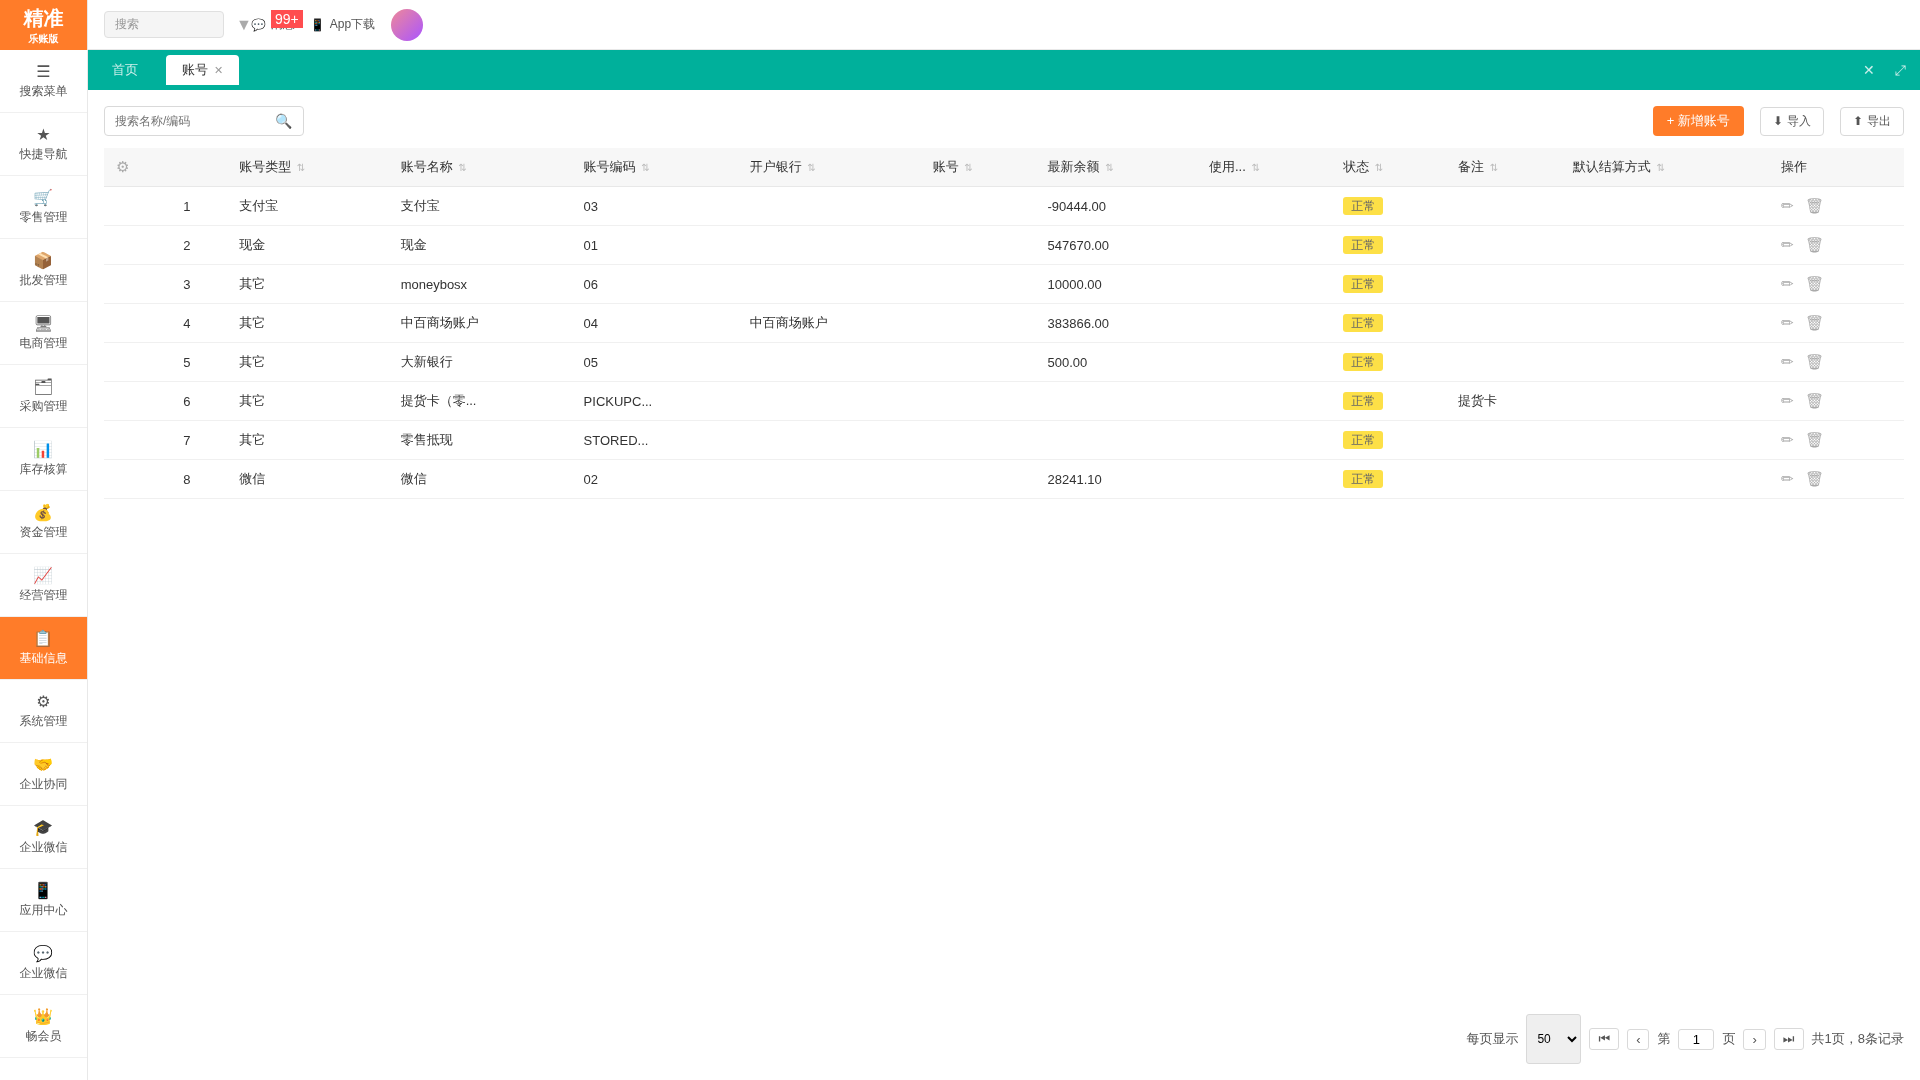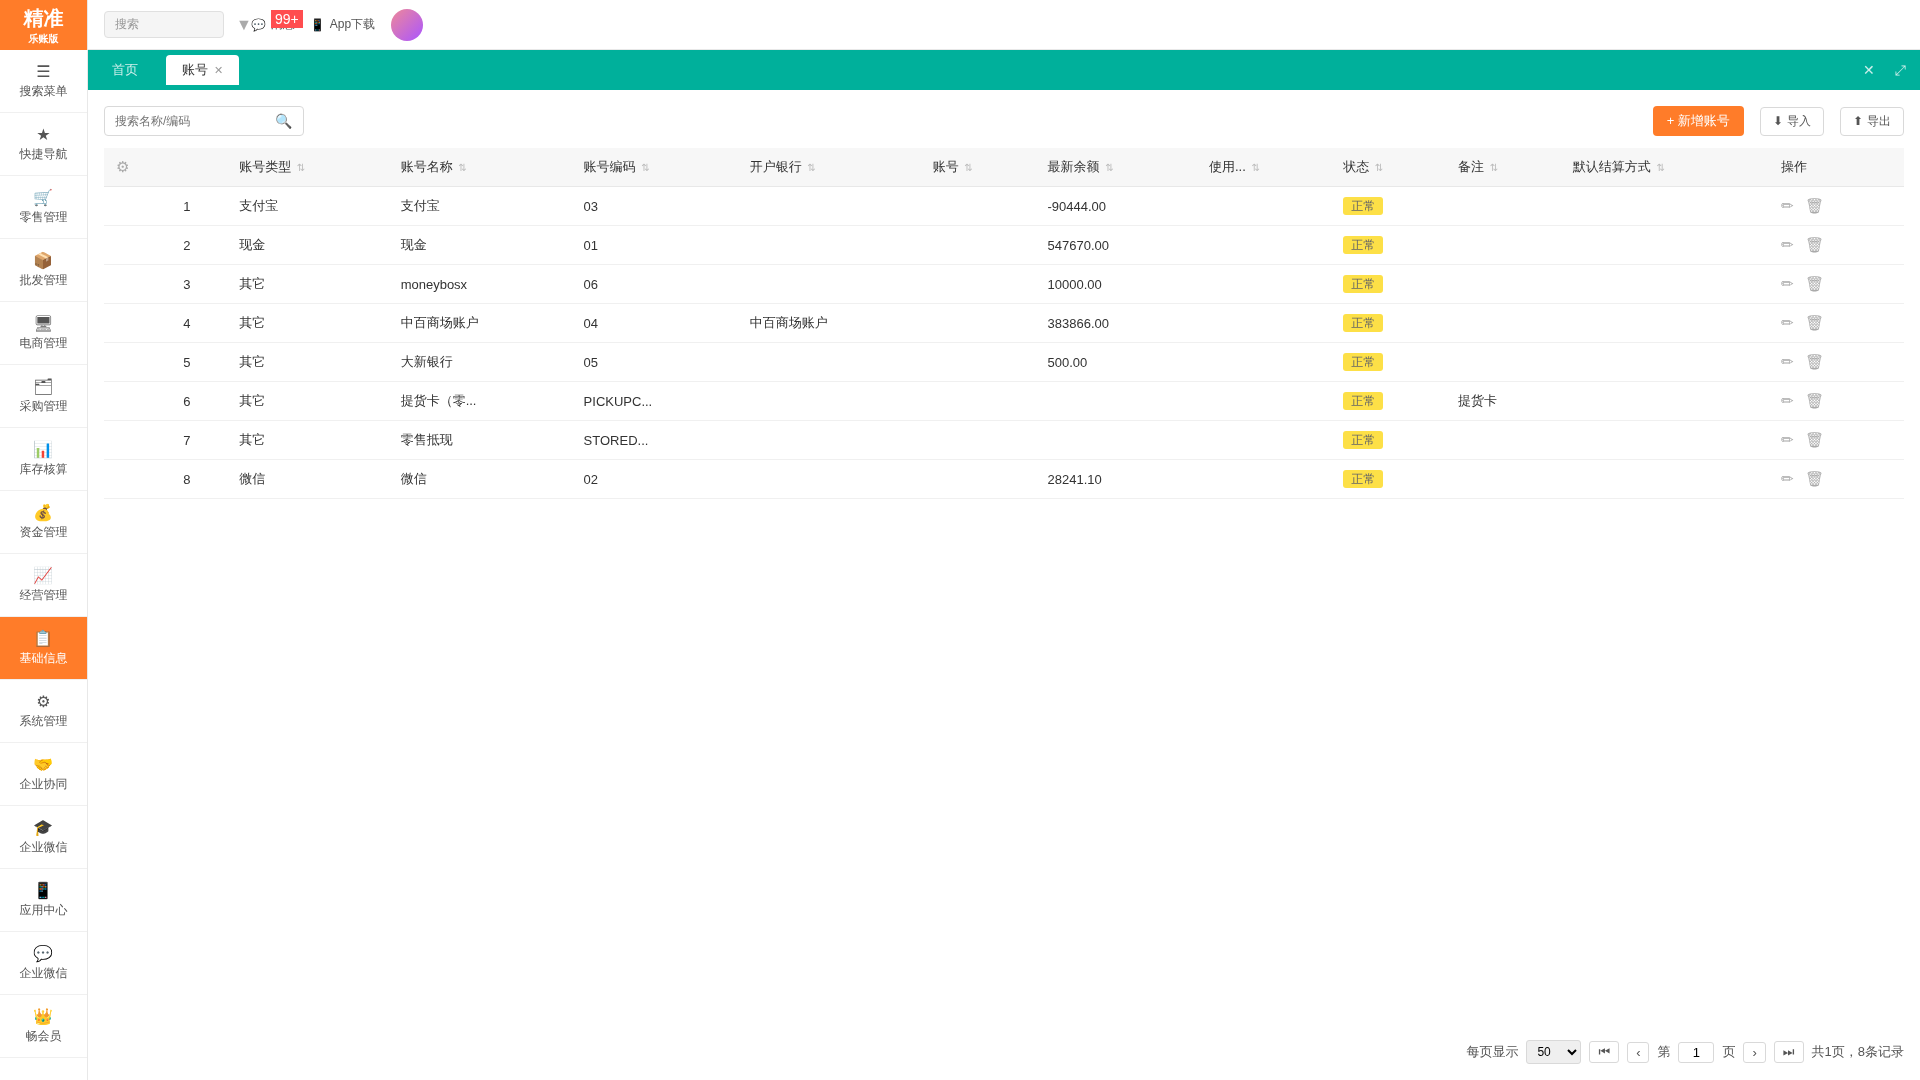--- a/index.html
+++ b/index.html
@@ -274,21 +274,21 @@
       align-items: center;
       justify-content: flex-end;
       padding: 12px 0 0 0;
       gap: 8px;
       font-size: 13px;
       color: #555;
     }
     .page-size-select {
       border: 1px solid #d9d9d9;
       border-radius: 3px;
-      padding: 3px 6px;
+      padding: 16px 6px;
       font-size: 12px;
       cursor: pointer;
     }
     .page-btn {
       border: 1px solid #d9d9d9;
       background: #fff;
       border-radius: 3px;
       padding: 2px 8px;
       cursor: pointer;
       color: #555;

